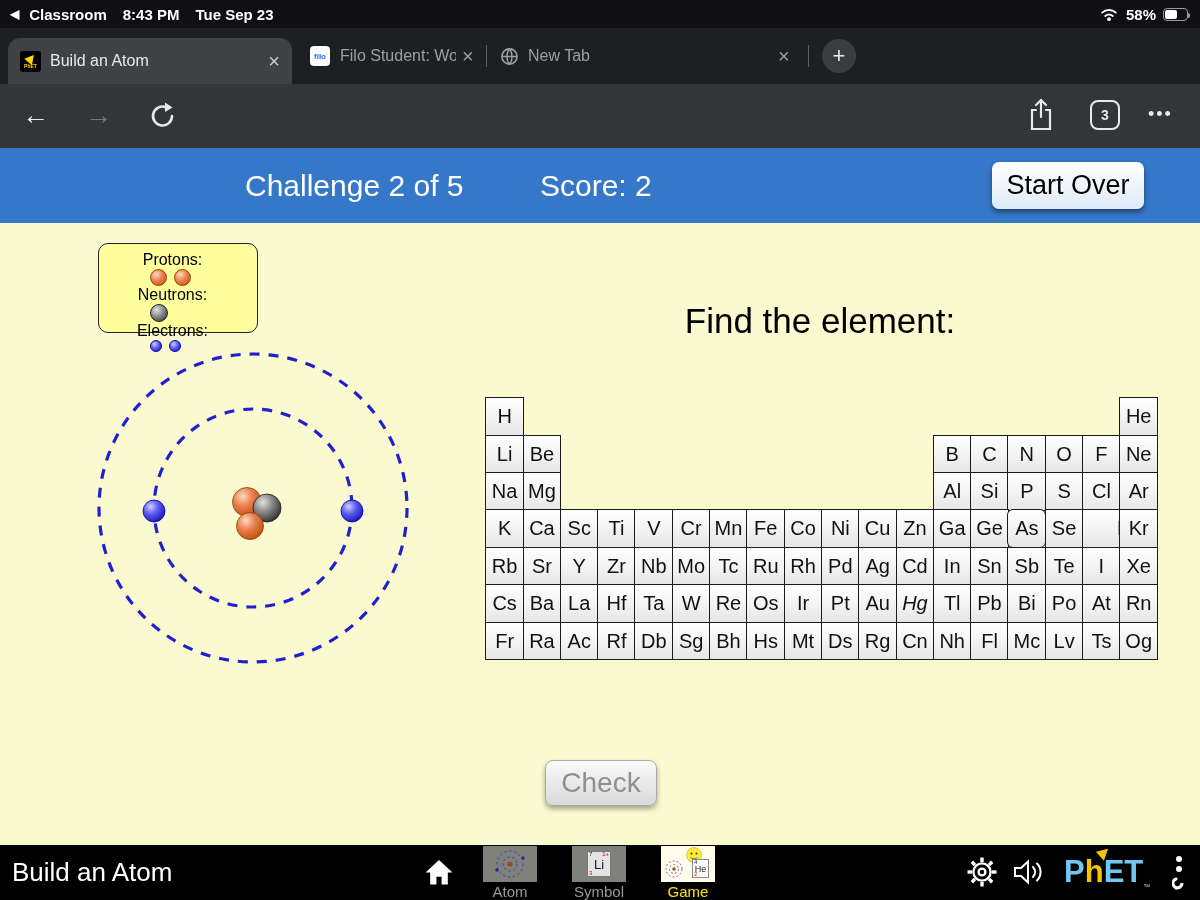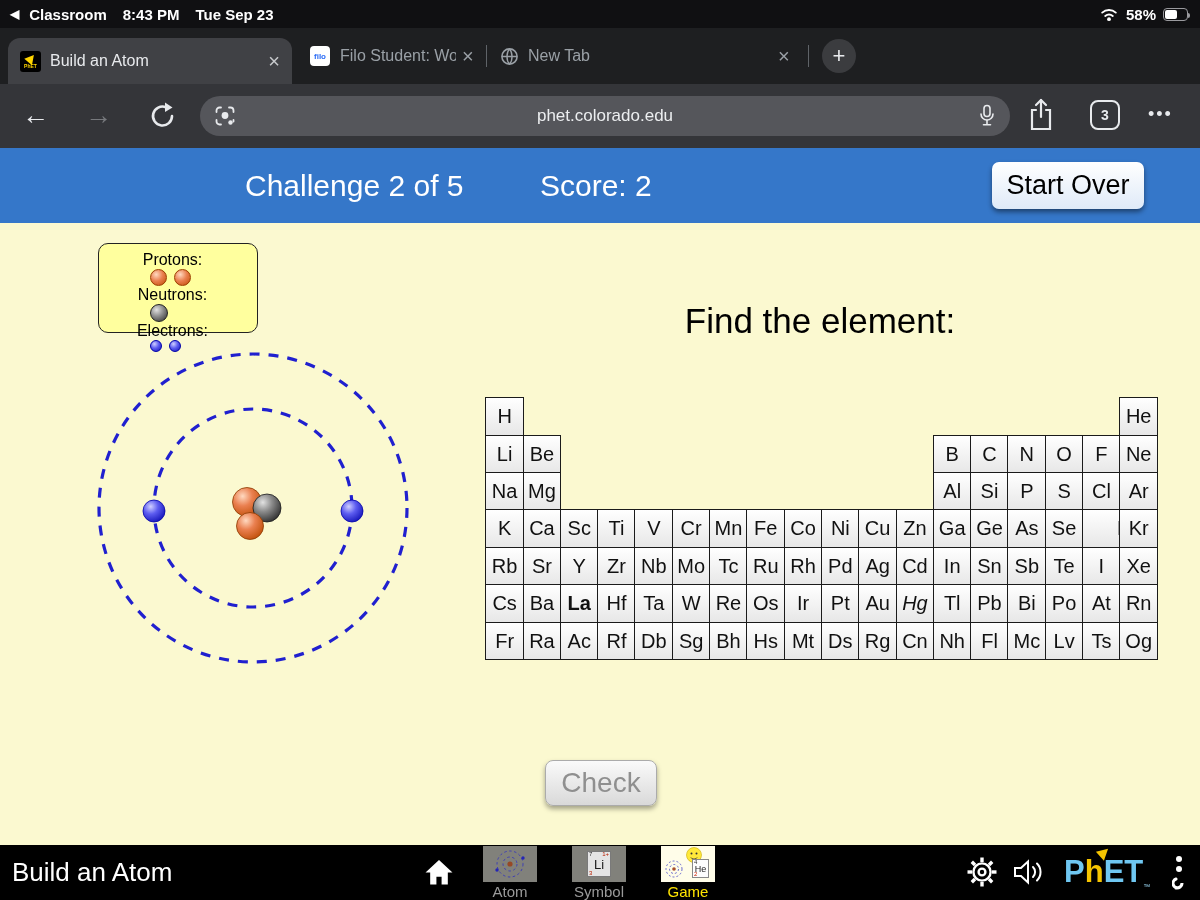--- a/index.html
+++ b/index.html
@@ -164,34 +164,20 @@
     </div>
   </div>
 
   <div class="toolbar">
     <span class="nav-arrow" style="left:22px;">←</span>
     <span class="nav-arrow" style="left:85px; color:#77797d;">→</span>
     <svg class="nav-arrow" style="left:148px; top:17px;" width="30" height="30" viewBox="0 0 30 30">
       <path d="M24 15 A9.5 9.5 0 1 1 18 6.2" stroke="#e8eaed" stroke-width="2.6" fill="none" stroke-linecap="round"></path>
       <path d="M17 1.5 L24.5 6.5 L17 11 Z" fill="#e8eaed"></path>
     </svg>
-    <div class="omnibox">
-      <svg class="lens-icon" width="22" height="22" viewBox="0 0 22 22">
-        <path d="M7 2.5 H5.5 A3 3 0 0 0 2.5 5.5 V7 M15 2.5 H16.5 A3 3 0 0 1 19.5 5.5 V7 M7 19.5 H5.5 A3 3 0 0 1 2.5 16.5 V15 M19.5 15 V16.5" stroke="#e8eaed" stroke-width="1.8" fill="none" stroke-linecap="round"></path>
-        <circle cx="11" cy="10.5" r="3.4" fill="#e8eaed"></circle>
-        <circle cx="16.5" cy="17.5" r="2.2" fill="#e8eaed"></circle>
-      </svg>
-      <span class="url">phet.colorado.edu</span>
-      <svg class="mic-icon" width="18" height="25" viewBox="0 0 18 25">
-        <rect x="6" y="1.5" width="6" height="11" rx="3" stroke="#e8eaed" stroke-width="1.6" fill="none"></rect>
-        <path d="M3 10 a6 6 0 0 0 12 0" stroke="#e8eaed" stroke-width="1.6" fill="none" stroke-linecap="round"></path>
-        <line x1="9" y1="16" x2="9" y2="20" stroke="#e8eaed" stroke-width="1.6"></line>
-        <line x1="5.5" y1="20.7" x2="12.5" y2="20.7" stroke="#e8eaed" stroke-width="1.6" stroke-linecap="round"></line>
-      </svg>
-    </div>
     <svg class="share-icon" width="26" height="34" viewBox="0 0 26 34">
       <path d="M13 2 V19" stroke="#e8eaed" stroke-width="2.2" stroke-linecap="round"></path>
       <path d="M8 7 L13 2 L18 7" stroke="#e8eaed" stroke-width="2.2" fill="none" stroke-linecap="round" stroke-linejoin="round"></path>
       <path d="M8 12 H4 V31 H22 V12 H18" stroke="#e8eaed" stroke-width="2.2" fill="none" stroke-linecap="round"></path>
     </svg>
     <div class="tabcount">3</div>
     <span class="more-menu">•••</span>
   </div>
 
   <div class="game-bar" style="background: rgb(53, 119, 201);">
@@ -282,21 +268,21 @@
         <div class="pt-cell" style="grid-area: 4 / 5;">V</div>
         <div class="pt-cell" style="grid-area: 4 / 6;">Cr</div>
         <div class="pt-cell" style="grid-area: 4 / 7;">Mn</div>
         <div class="pt-cell" style="grid-area: 4 / 8;">Fe</div>
         <div class="pt-cell" style="grid-area: 4 / 9;">Co</div>
         <div class="pt-cell" style="grid-area: 4 / 10;">Ni</div>
         <div class="pt-cell" style="grid-area: 4 / 11;">Cu</div>
         <div class="pt-cell" style="grid-area: 4 / 12;">Zn</div>
         <div class="pt-cell" style="grid-area: 4 / 13;">Ga</div>
         <div class="pt-cell" style="grid-area: 4 / 14;">Ge</div>
-        <div class="pt-cell" style="grid-area: 4 / 15;">As</div>
+        <div class="pt-cell" style="grid-area: 4 / 15; border-radius: 6px;">As</div>
         <div class="pt-cell" style="grid-area: 4 / 16;">Se</div>
         <div class="pt-cell" style="grid-area: 4 / 17; padding-left: 44px;">Br</div>
         <div class="pt-cell" style="grid-area: 4 / 18;">Kr</div>
         <div class="pt-cell" style="grid-area: 5 / 1;">Rb</div>
         <div class="pt-cell" style="grid-area: 5 / 2;">Sr</div>
         <div class="pt-cell" style="grid-area: 5 / 3;">Y</div>
         <div class="pt-cell" style="grid-area: 5 / 4;">Zr</div>
         <div class="pt-cell" style="grid-area: 5 / 5;">Nb</div>
         <div class="pt-cell" style="grid-area: 5 / 6;">Mo</div>
         <div class="pt-cell" style="grid-area: 5 / 7;">Tc</div>
@@ -306,21 +292,21 @@
         <div class="pt-cell" style="grid-area: 5 / 11;">Ag</div>
         <div class="pt-cell" style="grid-area: 5 / 12;">Cd</div>
         <div class="pt-cell" style="grid-area: 5 / 13;">In</div>
         <div class="pt-cell" style="grid-area: 5 / 14;">Sn</div>
         <div class="pt-cell" style="grid-area: 5 / 15;">Sb</div>
         <div class="pt-cell" style="grid-area: 5 / 16;">Te</div>
         <div class="pt-cell" style="grid-area: 5 / 17;">I</div>
         <div class="pt-cell" style="grid-area: 5 / 18;">Xe</div>
         <div class="pt-cell" style="grid-area: 6 / 1;">Cs</div>
         <div class="pt-cell" style="grid-area: 6 / 2;">Ba</div>
-        <div class="pt-cell" style="grid-area: 6 / 3; font-weight: bold;">La</div>
+        <div class="pt-cell" style="grid-area: 6 / 3;">La</div>
         <div class="pt-cell" style="grid-area: 6 / 4;">Hf</div>
         <div class="pt-cell" style="grid-area: 6 / 5;">Ta</div>
         <div class="pt-cell" style="grid-area: 6 / 6;">W</div>
         <div class="pt-cell" style="grid-area: 6 / 7;">Re</div>
         <div class="pt-cell" style="grid-area: 6 / 8;">Os</div>
         <div class="pt-cell" style="grid-area: 6 / 9;">Ir</div>
         <div class="pt-cell" style="grid-area: 6 / 10;">Pt</div>
         <div class="pt-cell" style="grid-area: 6 / 11;">Au</div>
         <div class="pt-cell" style="grid-area: 6 / 12; font-style: italic;">Hg</div>
         <div class="pt-cell" style="grid-area: 6 / 13;">Tl</div>

